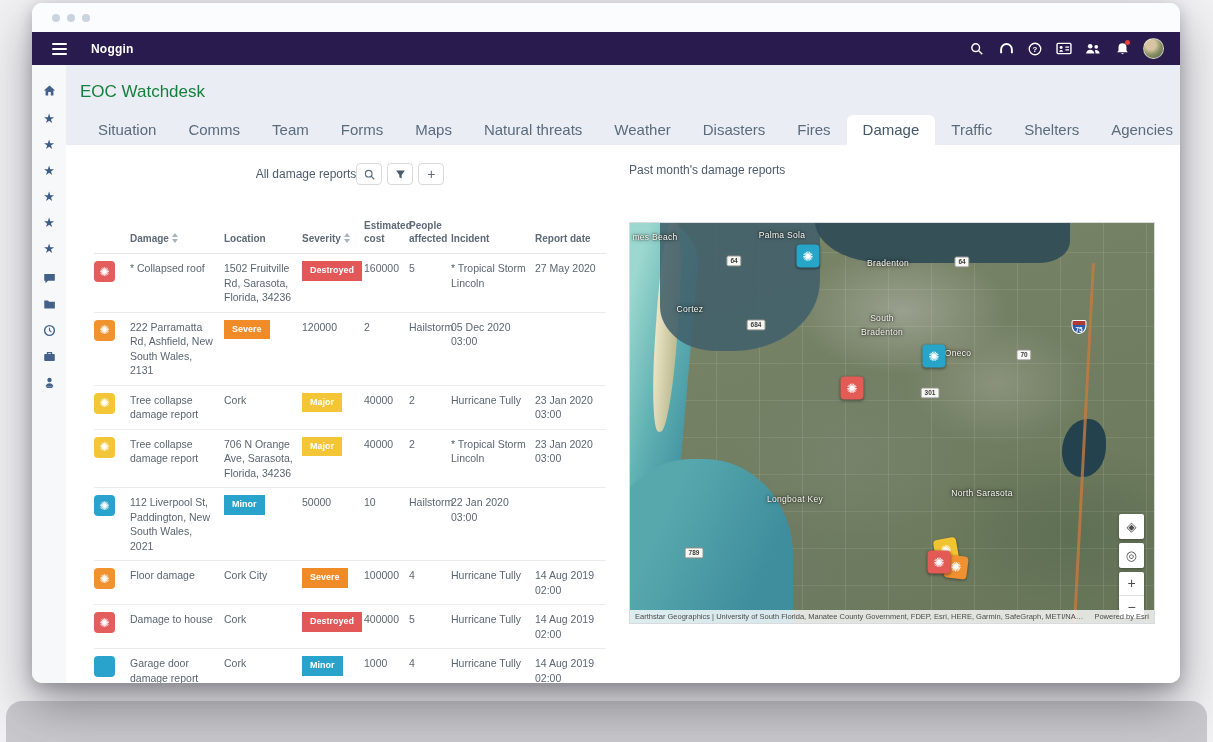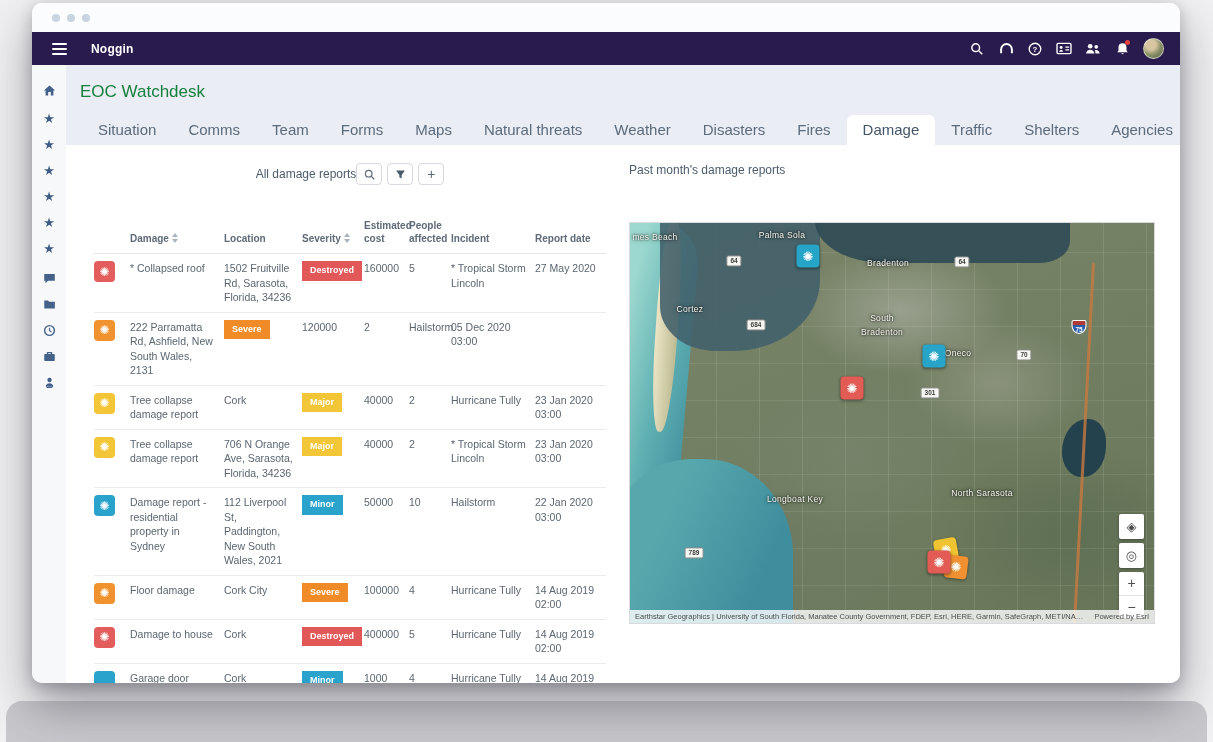--- a/index.html
+++ b/index.html
@@ -370,21 +370,20 @@
                     <span class="td">2</span>
                     <span class="td">* Tropical Storm Lincoln</span>
                     <span class="td">23 Jan 2020 03:00</span>
                   </div>
                   <div class="tgrid trow">
                     <span class="td">
                       <span class="cell-icon" style="background: rgb(42, 163, 204);">
                         <span>✺</span>
                       </span>
                     </span>
-                    <span class="td">Damage report - residential property in Sydney</span>
                     <span class="td">112 Liverpool St, Paddington, New South Wales, 2021</span>
                     <span class="td"><span class="badge" style="background: rgb(42, 163, 204);">Minor</span></span>
                     <span class="td">50000</span>
                     <span class="td">10</span>
                     <span class="td">Hailstorm</span>
                     <span class="td">22 Jan 2020 03:00</span>
                   </div>
                   <div class="tgrid trow">
                     <span class="td">
                       <span class="cell-icon" style="background: rgb(240, 146, 46);">

